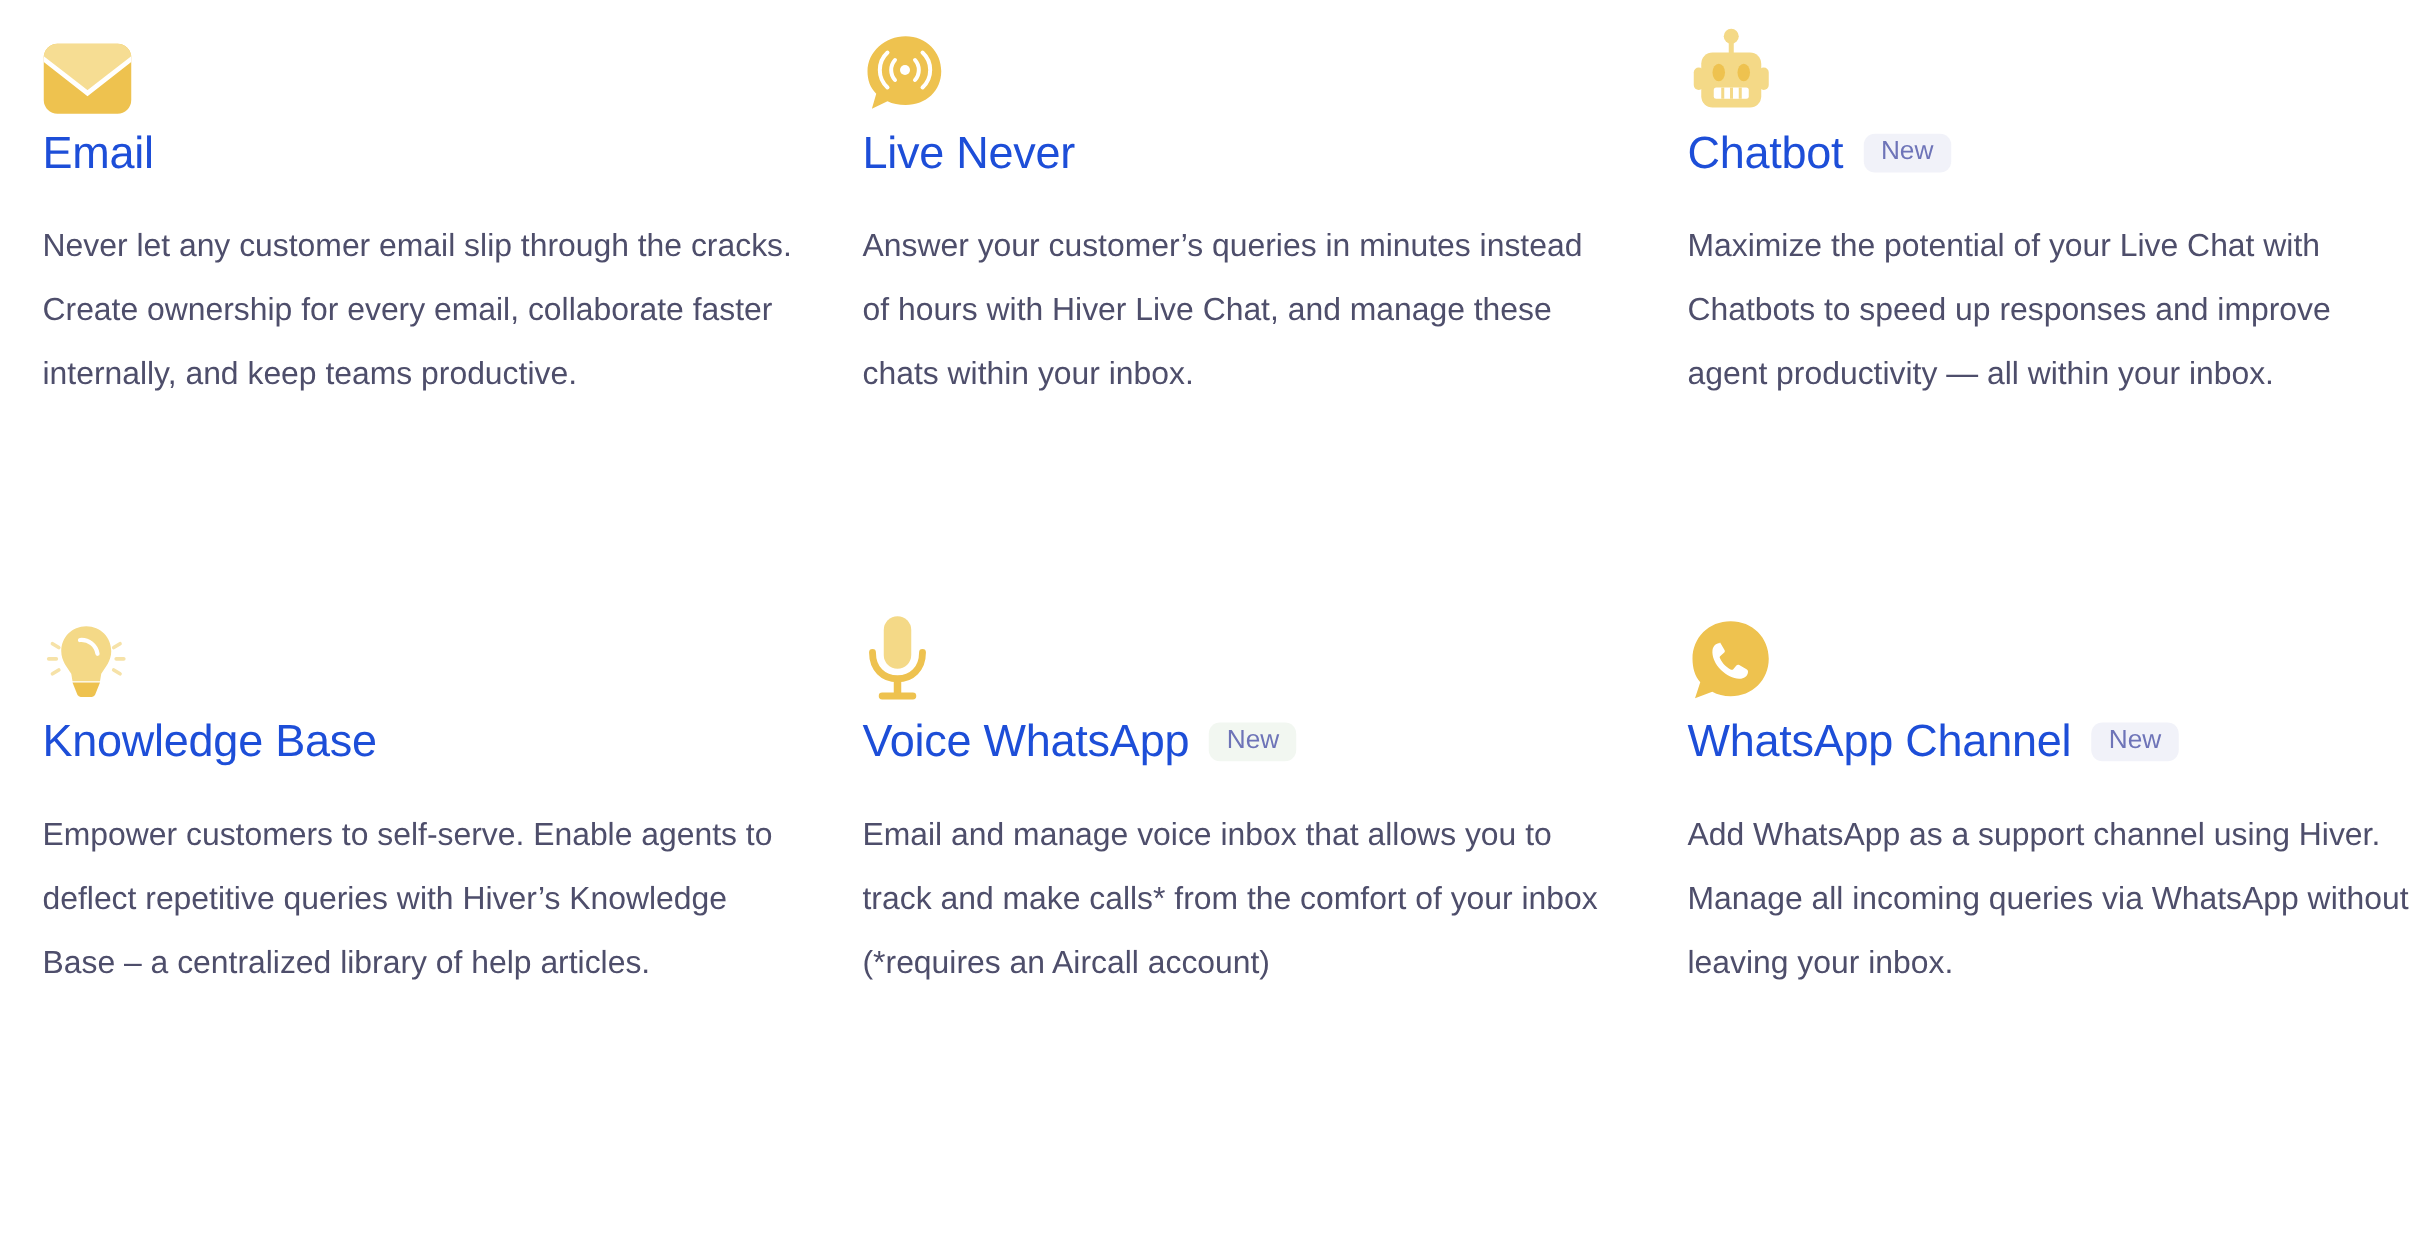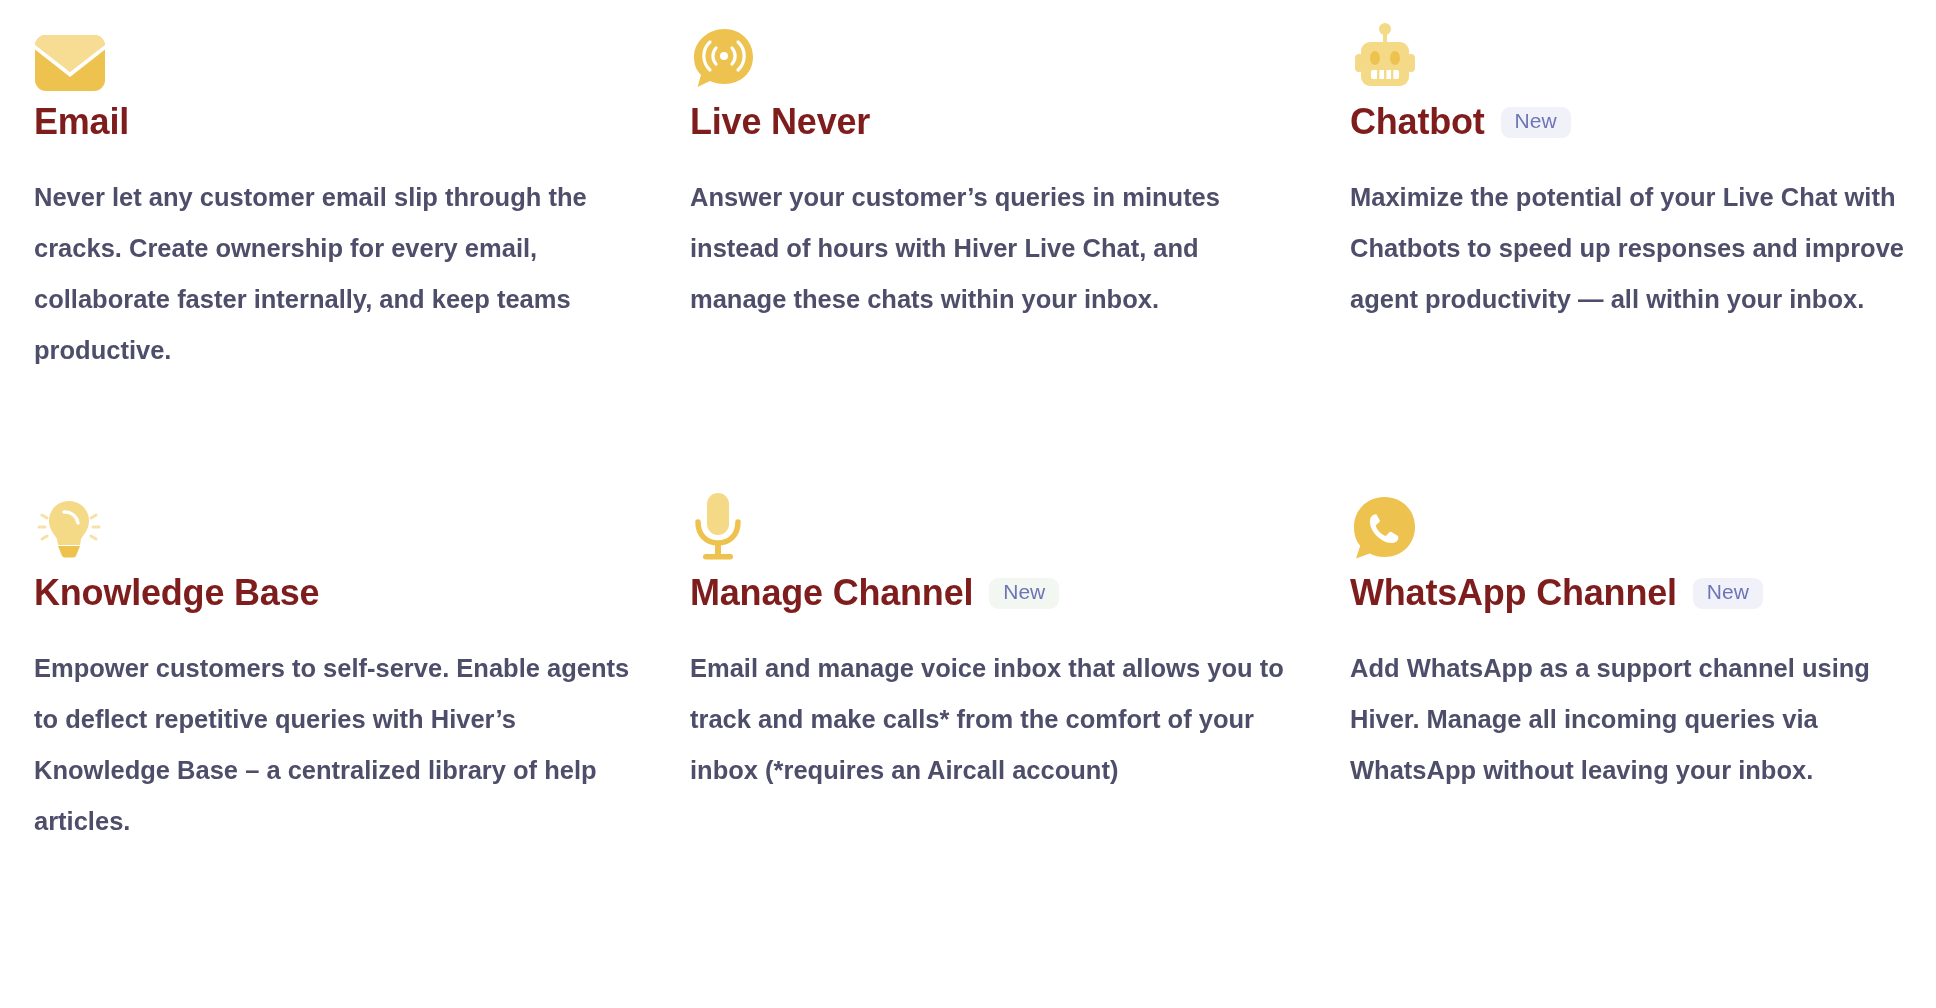--- a/index.html
+++ b/index.html
@@ -38,22 +38,22 @@
 
   .title-row {
     display: flex;
     align-items: center;
     gap: 16px;
     margin-bottom: 26px;
     height: 48px;
   }
   .feature-title {
     font-size: 36px;
-    font-weight: 700;
-    color: #7f1d1d;
+    font-weight: 400;
+    color: #1d4ed8;
     letter-spacing: -0.2px;
     line-height: 1.1;
     white-space: nowrap;
   }
   .badge {
     display: inline-flex;
     align-items: center;
     justify-content: center;
     padding: 3px 14px 7px 14px;
     border-radius: 9px;
@@ -63,21 +63,21 @@
     color: #6e74b8;
     background: #f1f2f9;
     white-space: nowrap;
   }
   .badge.tint-green { background: #f2f7f1; }
 
   .feature-desc {
     font-size: 25.5px;
     line-height: 51px;
     color: #4e4e6b;
-    font-weight: 700;
+    font-weight: 400;
     max-width: 590px;
   }
   .feature.col-0 .feature-desc { max-width: 600px; }
   .feature.col-1 .feature-desc { max-width: 600px; }
   .feature.col-2 .feature-desc { max-width: 580px; }
 </style>
 </head>
 <body>
 
 <div class="grid">
@@ -161,21 +161,21 @@
   <div class="feature col-1 row-1">
     <div class="icon-wrap">
       <svg width="56" height="72" viewBox="0 0 56 72">
         <rect x="17" y="2" width="22" height="42" rx="11" fill="#f4d987"></rect>
         <path d="M8 31 C8 44 16.5 52 28 52 C39.5 52 48 44 48 31" stroke="#eec24f" stroke-width="5.5" fill="none" stroke-linecap="round"></path>
         <rect x="25" y="51" width="6" height="13" fill="#eec24f"></rect>
         <rect x="13" y="63" width="30" height="5.5" rx="2.7" fill="#eec24f"></rect>
       </svg>
     </div>
     <div class="title-row">
-      <span class="feature-title">Manage Channel</span>
+      <span class="feature-title">Voice WhatsApp</span>
       <span class="badge tint-green">New</span>
     </div>
     <p class="feature-desc">Email and manage voice inbox that allows you to track and make calls* from the comfort of your inbox (*requires an Aircall account)</p>
   </div>
 
   <div class="feature col-2 row-1">
     <div class="icon-wrap">
       <svg width="68" height="68" viewBox="0 0 68 68">
         <path d="M34.5 2 C52 2 65 15 65 32 C65 49 52 62 34.5 62 C29 62 24 60.7 19.8 58.4 L6 63.5 L10.2 50.8 C5.8 45.7 4 39.2 4 32 C4 15 17 2 34.5 2 Z" fill="#eec24f"></path>
         <path d="M25.5 19.5 C23 19.5 20.5 21.5 20 25 C19.3 30.3 22.2 36.4 26.8 41 C31.4 45.6 37.6 48.6 42.9 47.9 C46.4 47.4 48.4 44.9 48.4 42.4 C48.4 41.5 48 40.9 47.2 40.4 L41.4 37 C40.5 36.5 39.7 36.7 39.1 37.4 L36.6 40.3 C36.1 40.9 35.5 41 34.8 40.7 C32.5 39.6 30.4 38 28.7 36 C27.4 34.4 26.5 32.9 25.9 31.4 C25.6 30.7 25.7 30.2 26.3 29.7 L29.2 27.2 C29.9 26.6 30.1 25.8 29.6 24.9 L26.2 19.1 C25.9 18.7 25.7 19.5 25.5 19.5 Z" fill="#ffffff"></path>

